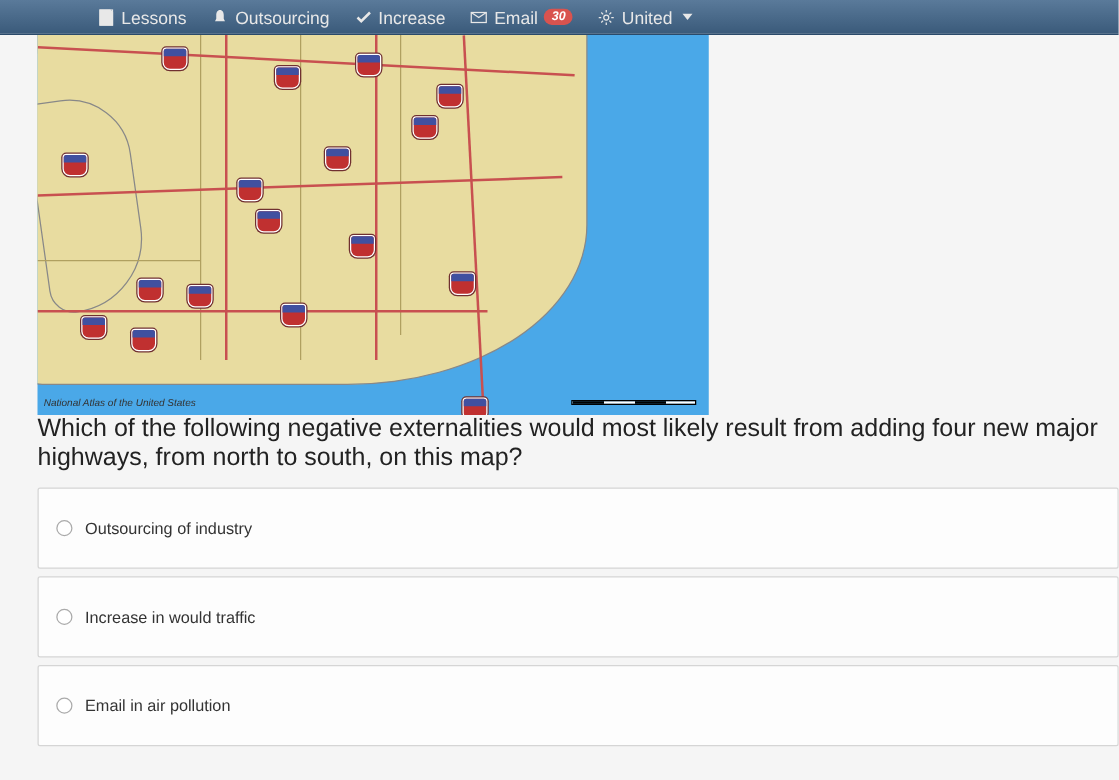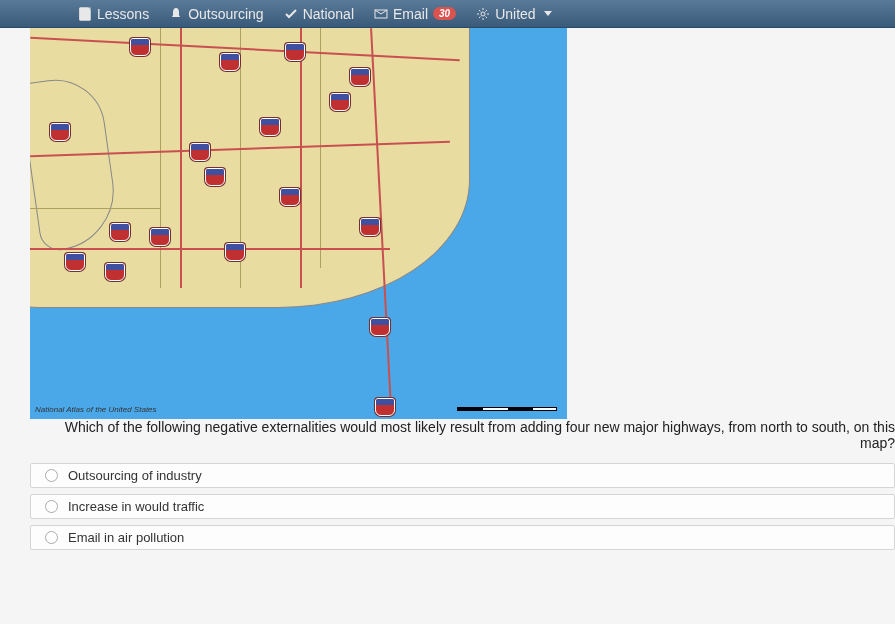--- a/index.html
+++ b/index.html
@@ -56,21 +56,21 @@
       border-left: 4px solid transparent;
       border-right: 4px solid transparent;
       border-top: 5px solid #e8e8e8;
       margin-left: 3px;
     }
     .content {
       padding: 0 0 0 30px;
     }
     .map-wrap {
       width: 537px;
-      height: 391px;
+      height: 304px;
       background: #4aa8e8;
       position: relative;
       overflow: hidden;
     }
     .land {
       position: absolute;
       background: #e8dca0;
       border: 1px solid #888;
     }
     .land-main {
@@ -147,29 +147,28 @@
       height: 4px;
       background: repeating-linear-gradient(to right, #000 0, #000 25px, #fff 25px, #fff 50px);
       border: 1px solid #000;
     }
     .credit {
       font-size: 13px;
       color: #333;
       margin: 6px 0 14px 0;
     }
     .question {
-      font-size: 14px;
+      font-size: 20px;
       color: #222;
       margin-bottom: 12px;
-      text-align: right;
     }
     .option {
       border: 1px solid #d5d5d5;
       background: #fdfdfd;
-      padding: 4px 14px;
+      padding: 24px 14px;
       margin-bottom: 6px;
       display: flex;
       align-items: center;
       gap: 10px;
       font-size: 13px;
       color: #333;
       cursor: pointer;
       border-radius: 2px;
     }
     .radio {
@@ -206,21 +205,21 @@
         </svg>
     </span>
     <span>Outsourcing</span>
   </div>
   <div class="nav-item">
     <span class="nav-icon">
       <svg width="14" height="14" viewBox="0 0 14 14">
           <path fill="none" stroke="#e8e8e8" stroke-width="2" d="M2 7l3 3 7-7"></path>
         </svg>
     </span>
-    <span>National</span>
+    <span>Increase</span>
   </div>
   <div class="nav-item">
     <span class="nav-icon">
       <svg width="14" height="14" viewBox="0 0 14 14">
           <rect x="1" y="3" width="12" height="8" fill="none" stroke="#e8e8e8"></rect>
           <path d="M1 3l6 4 6-4" fill="none" stroke="#e8e8e8"></path>
         </svg>
     </span>
     <span>Email</span>
     <span class="badge">30</span>

